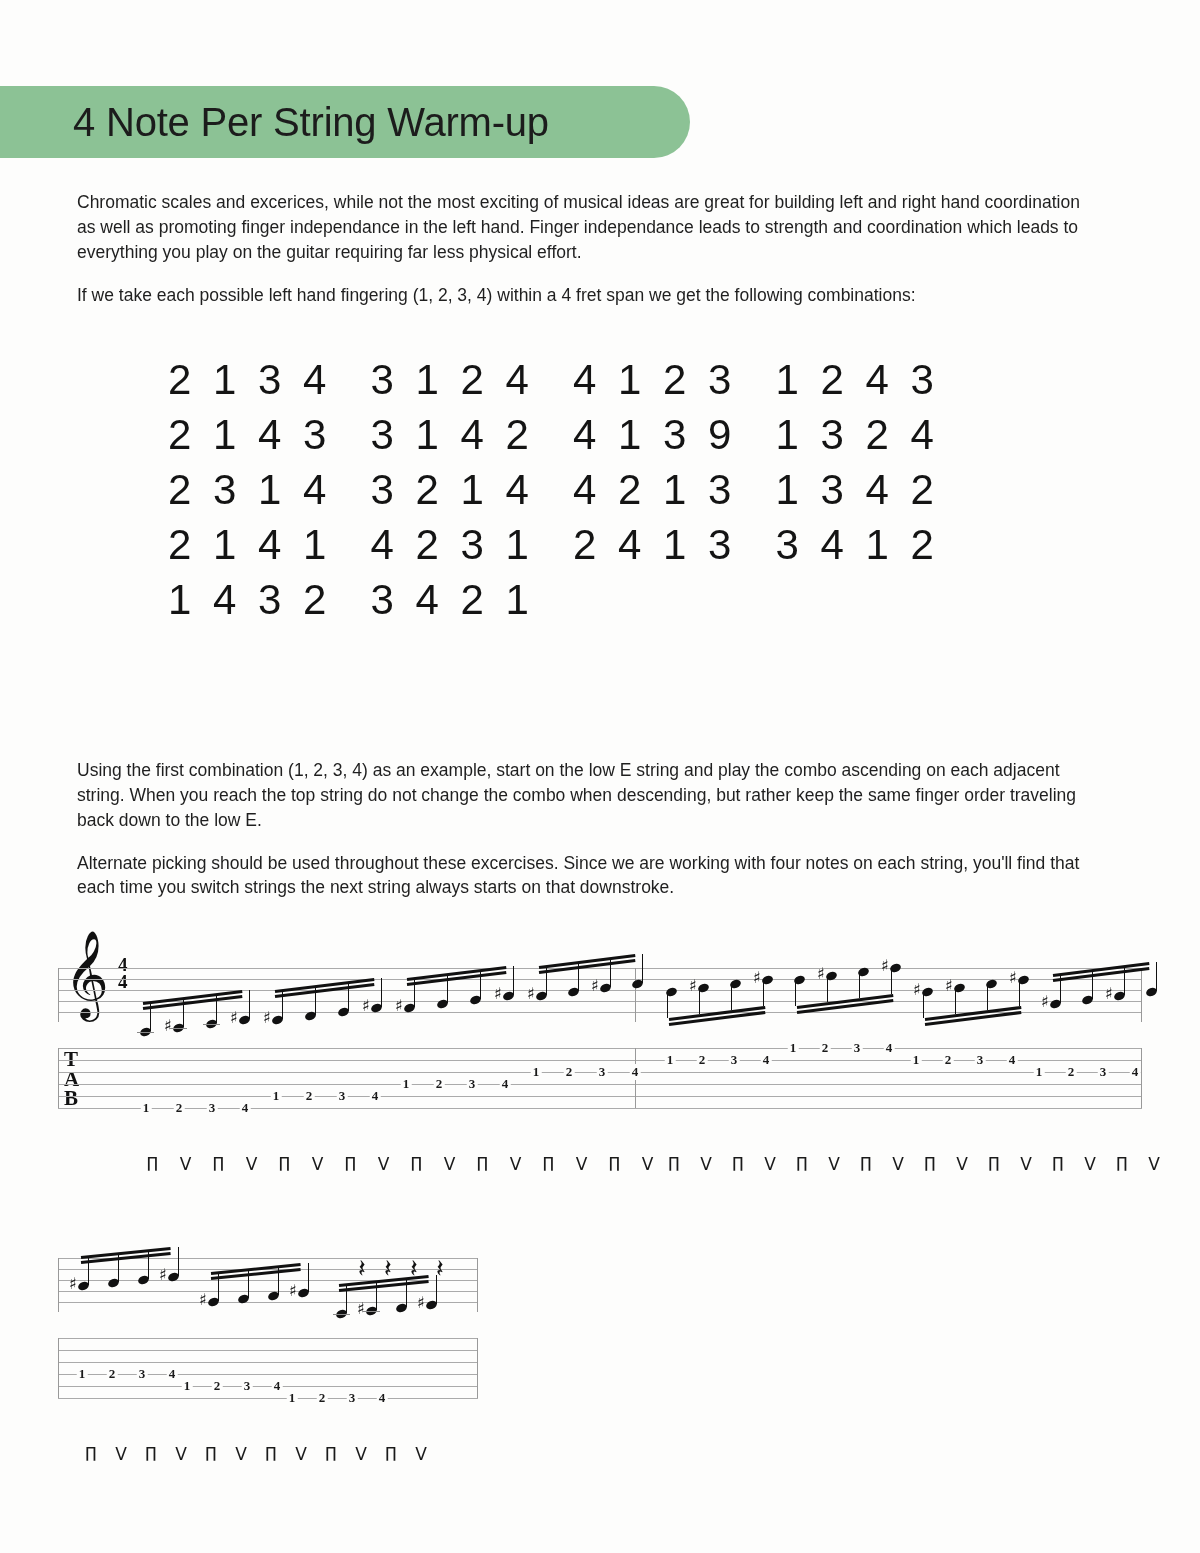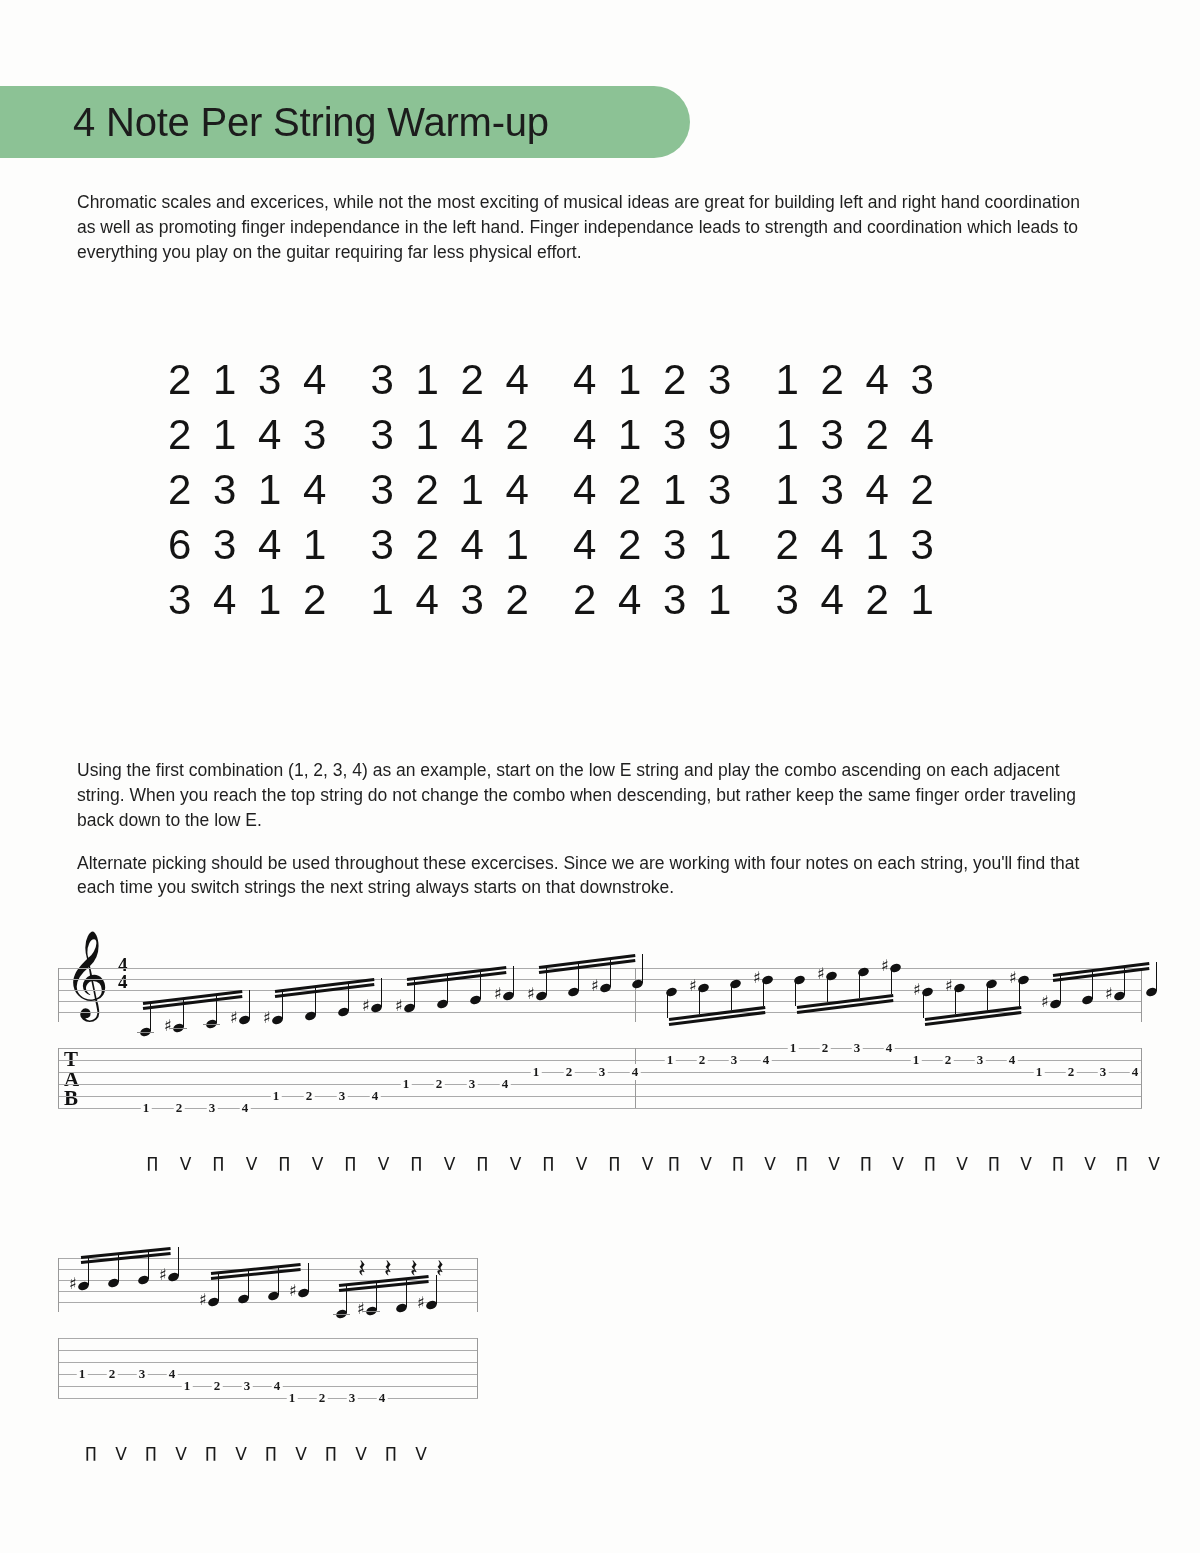--- a/index.html
+++ b/index.html
@@ -217,42 +217,41 @@
 </style>
 </head>
 <body>
 
 <div class="header-banner">
   <div class="header-title">4 Note Per String Warm-up</div>
 </div>
 
 <div class="prose" id="intro-block">
   <p>Chromatic scales and excerices, while not the most exciting of musical ideas are great for building left and right hand coordination as well as promoting finger independance in the left hand. Finger independance leads to strength and coordination which leads to everything you play on the guitar requiring far less physical effort.</p>
+  <p>If we take each possible left hand fingering (1, 2, 3, 4) within a 4 fret span we get the following combinations:</p>
 </div>
 
 <div class="combo-grid">
   <div class="combo-cell">2 1 3 4</div>
   <div class="combo-cell">3 1 2 4</div>
   <div class="combo-cell">4 1 2 3</div>
   <div class="combo-cell">1 2 4 3</div>
   <div class="combo-cell">2 1 4 3</div>
   <div class="combo-cell">3 1 4 2</div>
   <div class="combo-cell">4 1 3 9</div>
   <div class="combo-cell">1 3 2 4</div>
   <div class="combo-cell">2 3 1 4</div>
   <div class="combo-cell">3 2 1 4</div>
   <div class="combo-cell">4 2 1 3</div>
   <div class="combo-cell">1 3 4 2</div>
-  <div class="combo-cell">6 3 4 1</div>
-  <div class="combo-cell">3 2 4 1</div>
+  <div class="combo-cell">2 1 4 1</div>
   <div class="combo-cell">4 2 3 1</div>
   <div class="combo-cell">2 4 1 3</div>
   <div class="combo-cell">3 4 1 2</div>
   <div class="combo-cell">1 4 3 2</div>
-  <div class="combo-cell">2 4 3 1</div>
   <div class="combo-cell">3 4 2 1</div>
 </div>
 
 <div class="prose" id="usage-block">
   <p>Using the first combination (1, 2, 3, 4) as an example, start on the low E string and play the combo ascending on each adjacent string. When you reach the top string do not change the combo when descending, but rather keep the same finger order traveling back down to the low E.</p>
   <p>Alternate picking should be used throughout these excercises. Since we are working with four notes on each string, you'll find that each time you switch strings the next string always starts on that downstroke.</p>
 </div>
 
 <div class="system" id="system-1">
   <div class="staff-block">

